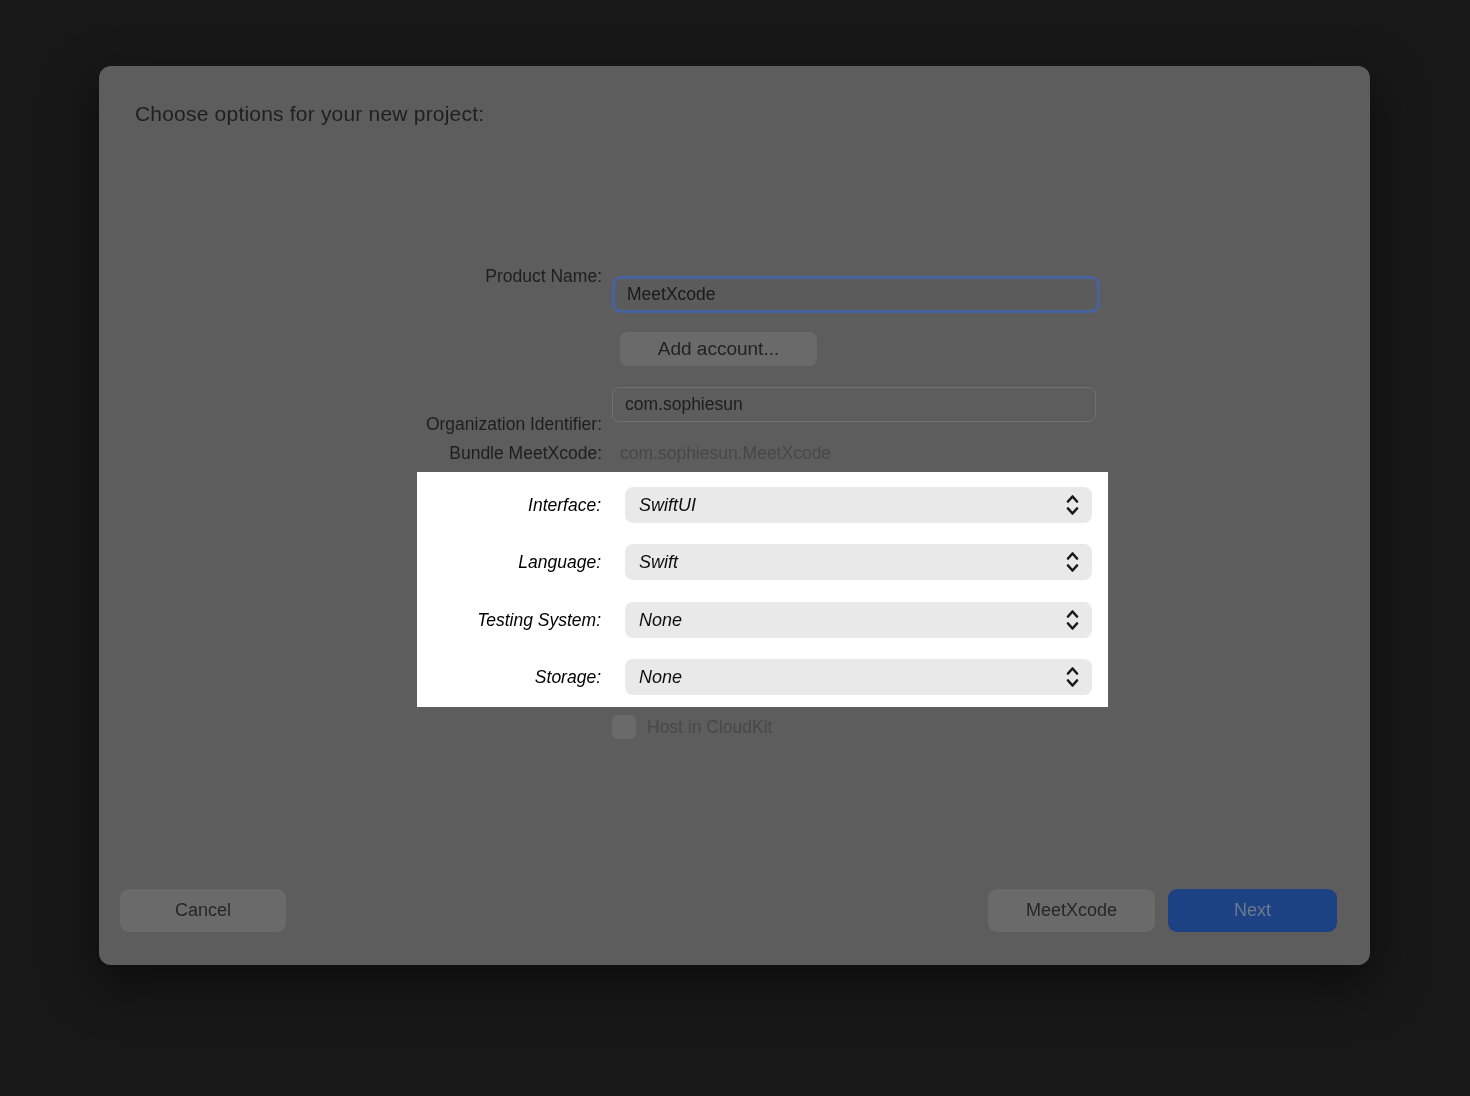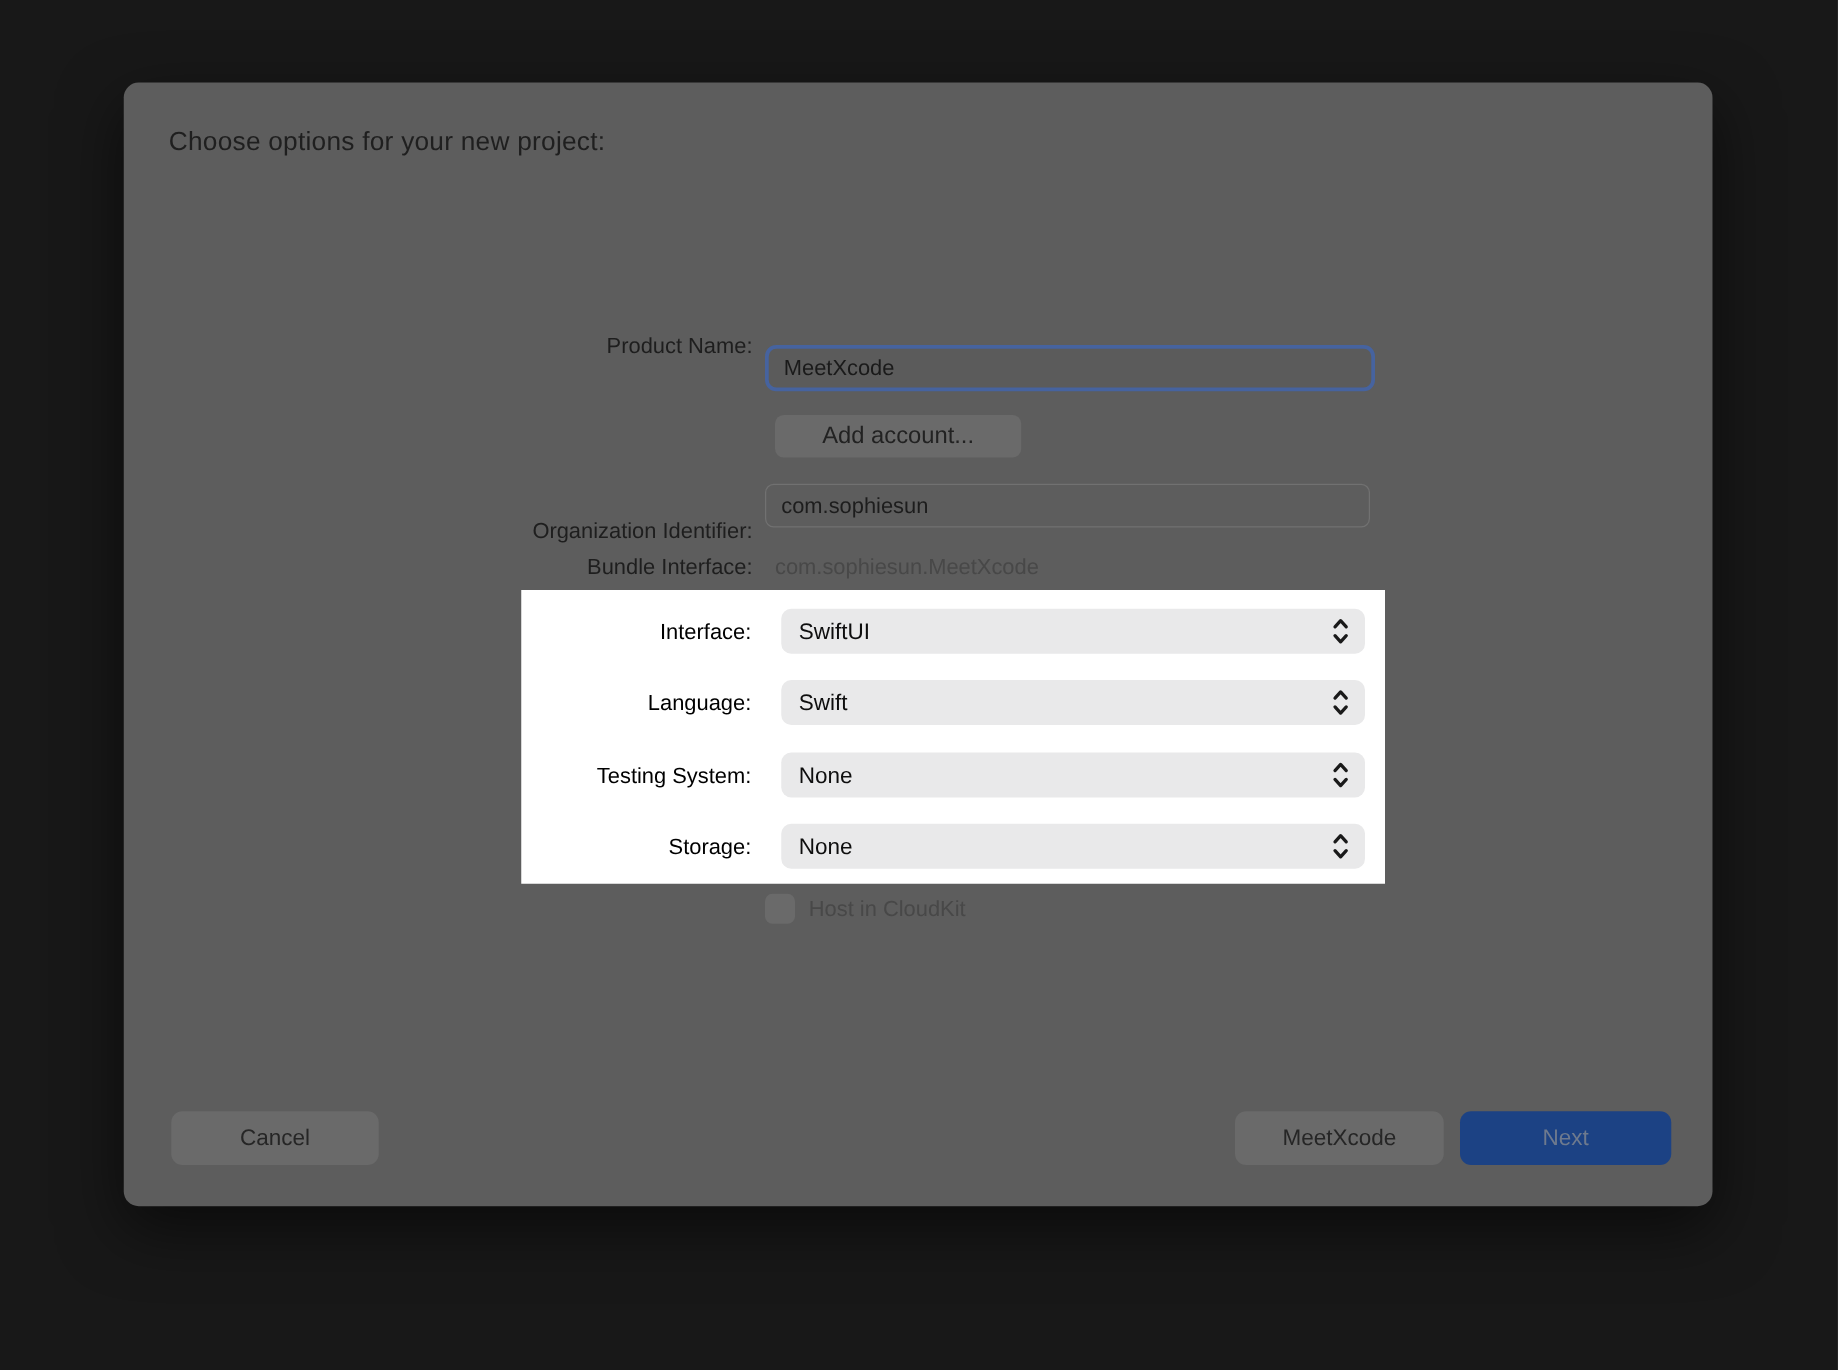--- a/index.html
+++ b/index.html
@@ -86,20 +86,21 @@
     font-size: 17.5px;
     color: #484848;
     white-space: nowrap;
   }
   
   .spotlight {
     position: absolute;
     left: 318px; top: 406px;
     width: 691px; height: 235px;
     background: #ffffff;
+    font-style: italic;
   }
   .srow { position: absolute; left: 0; width: 100%; height: 36px; }
   .srow-0 { top: 15px; }
   .srow-1 { top: 72px; }
   .srow-2 { top: 130px; }
   .srow-3 { top: 187px; }
   .srow .slabel {
     position: absolute;
     left: 0; width: 184px;
     top: 0; height: 36px; line-height: 36px;
@@ -151,21 +152,21 @@
     position: absolute;
     top: 823px;
     height: 43px;
     border: none;
     border-radius: 9px;
     font-size: 18px;
     font-family: "Liberation Sans", sans-serif;
     cursor: default;
   }
   .cancel-btn {
-    left: 38px; width: 166px;
+    left: 21px; width: 166px;
     background: #6a6a6a;
     color: #262626;
   }
   .previous-btn {
     left: 889px; width: 167px;
     background: #6a6a6a;
     color: #262626;
   }
   .next-btn {
     left: 1069px; width: 169px;
@@ -182,21 +183,21 @@
     <div class="dialog-title">Choose options for your new project:</div>
 
     <div class="row-label" style="top:192px; height:37px; line-height:37px;">Product Name:</div>
     <input class="product-field" type="text" value="MeetXcode" style="">
 
     <button class="add-account-btn">Add account...</button>
 
     <div class="row-label" style="top:321px; height:35px; line-height:35px;margin-top:20px;">Organization Identifier:</div>
     <input class="org-field" type="text" value="com.sophiesun" style="">
 
-    <div class="row-label" style="top:375px; height:24px; line-height:24px;">Bundle Interface:</div>
+    <div class="row-label" style="top:375px; height:24px; line-height:24px;">Bundle MeetXcode:</div>
     <div class="bundle-value">com.sophiesun.MeetXcode</div>
 
     <div class="spotlight">
 
       <div class="srow srow-0">
         <div class="slabel">Interface:</div>
         <div class="popup">
           <span class="popup-value">SwiftUI</span>
           <svg class="popup-chevrons" viewBox="0 0 15 24" fill="none" stroke="#1a1a1a" stroke-width="2.6" stroke-linecap="round" stroke-linejoin="round">
             <path d="M3 8.5 L7.5 3.5 L12 8.5"></path>

